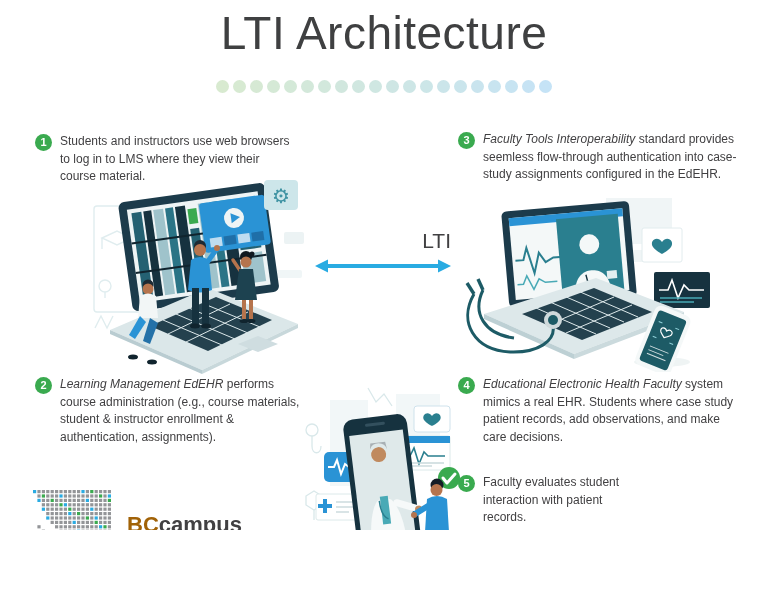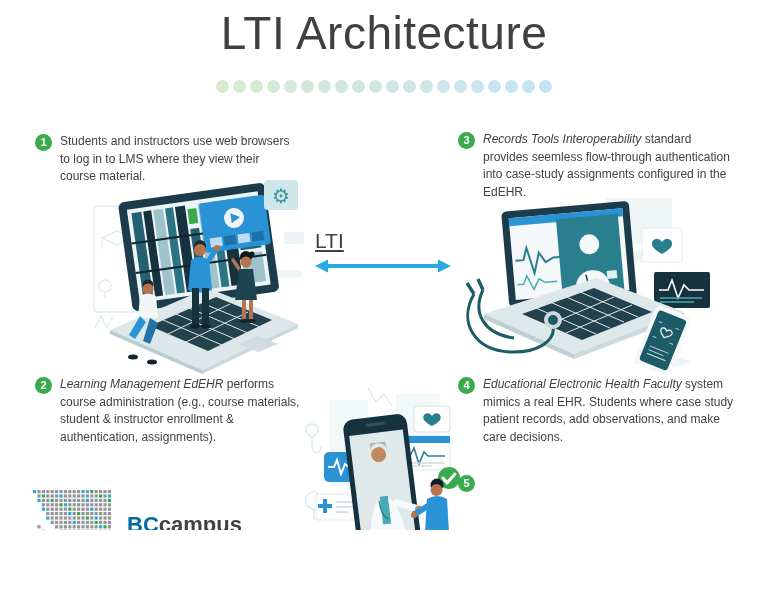--- a/index.html
+++ b/index.html
@@ -16,31 +16,31 @@
   .badge{flex:0 0 auto;width:17px;height:17px;border-radius:50%;background:#3aaa4f;
          color:#fff;font-size:11px;font-weight:bold;line-height:17px;text-align:center;margin-top:1px;}
   .step p{margin:0;font-size:12px;line-height:17.5px;color:#414042;}
   .step i{font-style:italic;}
   .step-1{left:35px;top:133px;width:262px;}
   .step-2{left:35px;top:376px;width:278px;}
   .step-3{left:458px;top:131px;width:282px;}
   .step-4{left:458px;top:376px;width:288px;}
   .step-5{left:458px;top:474px;width:170px;}
   
-  .connector{position:absolute;left:315px;top:229px;width:136px;text-align:left;text-decoration:underline;}
+  .connector{position:absolute;left:315px;top:229px;width:136px;text-align:right;}
   .lti-label{font-size:21px;color:#414042;margin-bottom:5px;}
   
   .illus{position:absolute;}
   .illus-lms{left:88px;top:176px;width:218px;height:198px;}
   .illus-edehr{left:456px;top:190px;width:254px;height:182px;}
   .illus-patient{left:300px;top:378px;width:172px;height:208px;}
   
   .logo{position:absolute;left:33px;top:490px;display:flex;align-items:flex-start;}
   .logo-text{margin-left:14px;margin-top:22px;font-size:22px;font-weight:bold;letter-spacing:0;}
-  .logo-text .bc{color:#0369a1;}
+  .logo-text .bc{color:#a16207;}
   .logo-text .campus{color:#414042;font-weight:bold;text-decoration:underline;}
 </style>
 </head>
 <body>
 
 <div class="canvas">
 
   <h1 class="title">LTI Architecture</h1>
   <div class="dots">
       <span style="background: rgb(216, 234, 208);"></span>
@@ -70,30 +70,31 @@
     <p><i></i><span>Students and instructors use web browsers to log in to LMS where they view their course material.</span></p>
   </div>
 
   <div class="step step-2">
     <span class="badge">2</span>
     <p><i>Learning Management EdEHR</i><span> performs course administration (e.g., course materials, student &amp; instructor enrollment &amp; authentication, assignments).</span></p>
   </div>
 
   <div class="step step-3">
     <span class="badge">3</span>
-    <p><i>Records Tools Interoperability</i><span> standard provides seemless flow-through authentication into case-study assignments configured in the EdEHR.</span></p>
+    <p><i>Faculty Tools Interoperability</i><span> standard provides seemless flow-through authentication into case-study assignments configured in the EdEHR.</span></p>
   </div>
 
   <div class="step step-4">
     <span class="badge">4</span>
     <p><i>Educational Electronic Health Faculty</i><span> system mimics a real EHR. Students where case study patient records, add observations, and make care decisions.</span></p>
   </div>
 
   <div class="step step-5">
     <span class="badge">5</span>
+    <p><i></i><span>Faculty evaluates student interaction with patient records.</span></p>
   </div>
 
   <div class="connector">
     <div class="lti-label">LTI</div>
     <svg width="136" height="16" viewBox="0 0 136 16">
       <line x1="11" y1="8" x2="125" y2="8" stroke="#29abe2" stroke-width="4"></line>
       <polygon points="0,8 13,1.5 13,14.5" fill="#29abe2"></polygon>
       <polygon points="136,8 123,1.5 123,14.5" fill="#29abe2"></polygon>
     </svg>
   </div>

